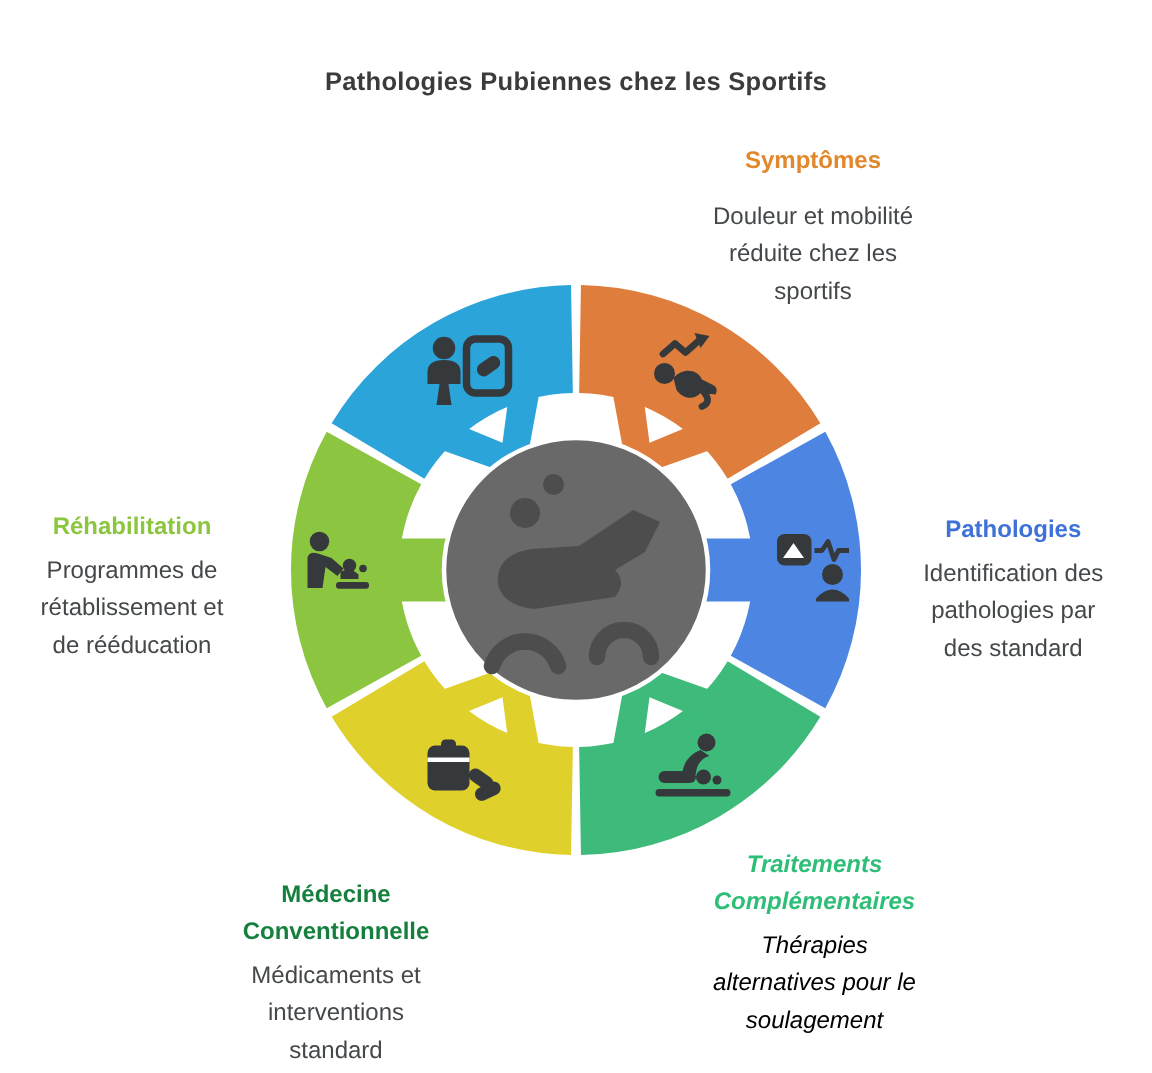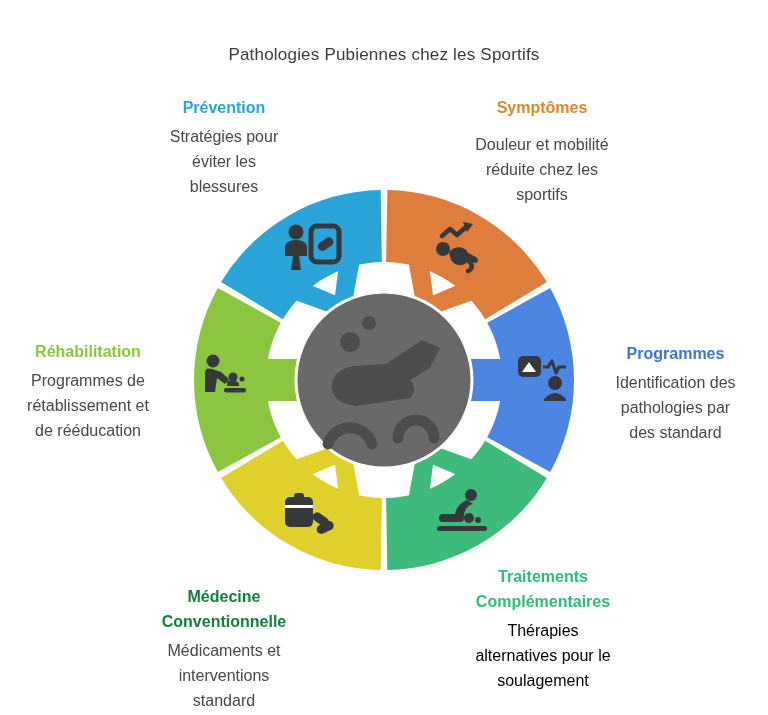--- a/index.html
+++ b/index.html
@@ -10,21 +10,21 @@
     background: #ffffff;
     font-family: "Liberation Sans", sans-serif;
     overflow: hidden;
   }
   .title {
     position: absolute;
     top: 45px; left: 0;
     width: 768px;
     text-align: center;
     font-size: 17px;
-    font-weight: normal;
+    font-weight: bold;
     letter-spacing: .2px;
   }
   .label-block {
     position: absolute;
     text-align: center;
     font-size: 16px;
   }
   .seg-heading {
     font-weight: bold;
     line-height: 25px;
@@ -48,46 +48,42 @@
     height: 400px;
   }
 </style>
 </head>
 <body>
 
 <div id="stage" style="background-color: rgb(255, 255, 255);">
 
   <div class="title" style="color: rgb(59, 59, 59);">Pathologies Pubiennes chez les Sportifs</div>
 
-  <div class="label-block" style="left:124px; top:95px; width:200px;">
-    <div class="seg-heading" style="color: rgb(41, 165, 219);">Prévention</div>
-    <div class="seg-desc w130" style="color: rgb(69, 72, 74);">Stratégies pour éviter les blessures</div>
-  </div>
 
   <div class="label-block" style="left:442px; top:95px; width:200px;">
     <div class="seg-heading" style="color: rgb(225, 135, 44);">Symptômes</div>
     <div class="seg-desc w140" style="color: rgb(69, 72, 74); margin-top: 12px;">Douleur et mobilité réduite chez les sportifs</div>
   </div>
 
   <div class="label-block" style="left:588px; top:341px; width:175px;">
-    <div class="seg-heading" style="color: rgb(62, 114, 217);">Programmes</div>
+    <div class="seg-heading" style="color: rgb(62, 114, 217);">Pathologies</div>
     <div class="seg-desc w135" style="color: rgb(69, 72, 74);">Identification des pathologies par des standard</div>
   </div>
 
   <div class="label-block" style="left:2px; top:339px; width:172px;">
     <div class="seg-heading" style="color: rgb(140, 198, 63);">Réhabilitation</div>
     <div class="seg-desc w140" style="color: rgb(69, 72, 74);">Programmes de rétablissement et de rééducation</div>
   </div>
 
   <div class="label-block" style="left:124px; top:564px; width:200px;">
     <div class="seg-heading w160" style="color: #15803d; margin-top: 20px;">Médecine Conventionnelle</div>
     <div class="seg-desc w140" style="color: rgb(69, 72, 74);">Médicaments et interventions standard</div>
   </div>
 
-  <div class="label-block" style="left:443px; top:564px; width:200px;">
+  <div class="label-block" style="left:443px; top:564px; width:200px;font-style:italic;">
     <div class="seg-heading w170" style="color: rgb(47, 190, 119);">Traitements Complémentaires</div>
     <div class="seg-desc w145" style="color: #000000;">Thérapies alternatives pour le soulagement</div>
   </div>
 
   <svg id="wheel" viewBox="-200 -200 400 400">
 
     <g fill="#2BA4DA">
       <path d="M -162.9,-97.9 A 190 190 0 0 1 -3.3,-190 L -2.1,-118 A 118 118 0 0 0 -101.1,-60.8 Z"></path>
       <path transform="rotate(240)" d="M 70,0 L 124,-46 L 124,-20 L 98,0 L 124,20 L 124,46 Z"></path>
     </g>

